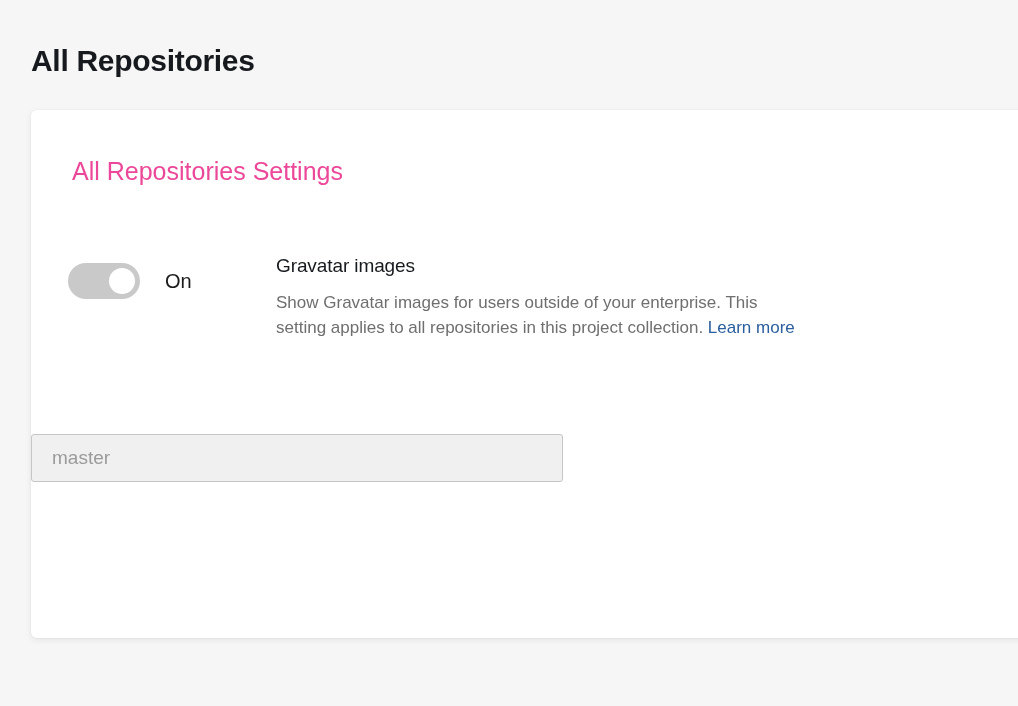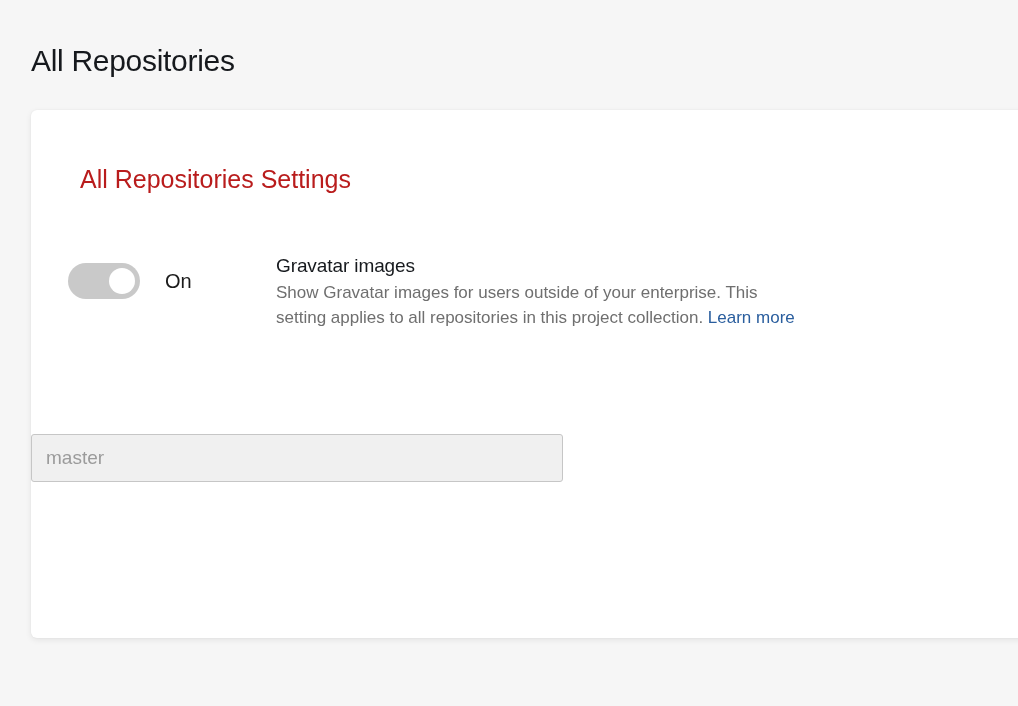--- a/index.html
+++ b/index.html
@@ -16,21 +16,21 @@
     position: relative;
   }
 
   
   .page-title {
     position: absolute;
     left: 31px;
     top: 41px;
     margin: 0;
     font-size: 30px;
-    font-weight: normal;
+    font-weight: bold;
     line-height: 40px;
     letter-spacing: -0.3px;
     color: #16191d;
     white-space: nowrap;
   }
 
   
   .settings-card {
     position: absolute;
     left: 31px;
@@ -40,25 +40,25 @@
     background: #ffffff;
     border-radius: 6px;
     box-shadow: 0 2px 6px rgba(0,0,0,0.08), 0 0 2px rgba(0,0,0,0.06);
     box-sizing: border-box;
   }
 
   .card-title {
     position: absolute;
     left: 37px;
     top: 41px;
-    margin: 12px;
+    margin: 4px;
     font-size: 25px;
     font-weight: normal;
     line-height: 32px;
-    color: #b91c1c;
+    color: #ec4899;
     white-space: nowrap;
   }
 
   
   .setting-row {
     position: absolute;
     left: 0;
     width: 100%;
     display: flex;
     align-items: flex-start;
@@ -131,40 +131,40 @@
   .setting-heading {
     margin: 0;
     font-size: 19px;
     font-weight: normal;
     line-height: 25px;
     color: #16191d;
     letter-spacing: -0.1px;
   }
 
   .setting-desc {
-    margin: 2px 0 0 0;
+    margin: 12px 0 0 0;
     font-size: 17px;
     line-height: 25px;
     color: #6f6f6f;
     max-width: 535px;
   }
 
   .learn-more {
     color: #2a5e9e;
     text-decoration: none;
     cursor: pointer;
   }
 
   .branch-input {
     display: block;
     margin-top: 21px;
     width: 532px;
     height: 48px;
     box-sizing: border-box;
-    padding: 0 14px;
+    padding: 0 20px;
     font-family: "Liberation Sans", sans-serif;
     font-size: 19px;
     color: #1b1b1b;
     background: #f0f0f0;
     border: 1px solid #c6c6c6;
     border-radius: 3px;
     outline: none;
   }
   .branch-input::placeholder {
     color: #9b9b9b;

